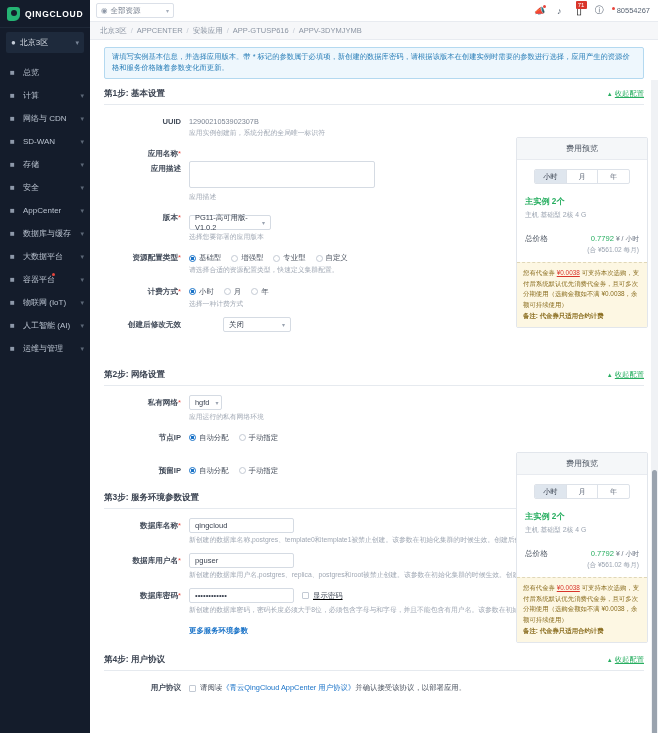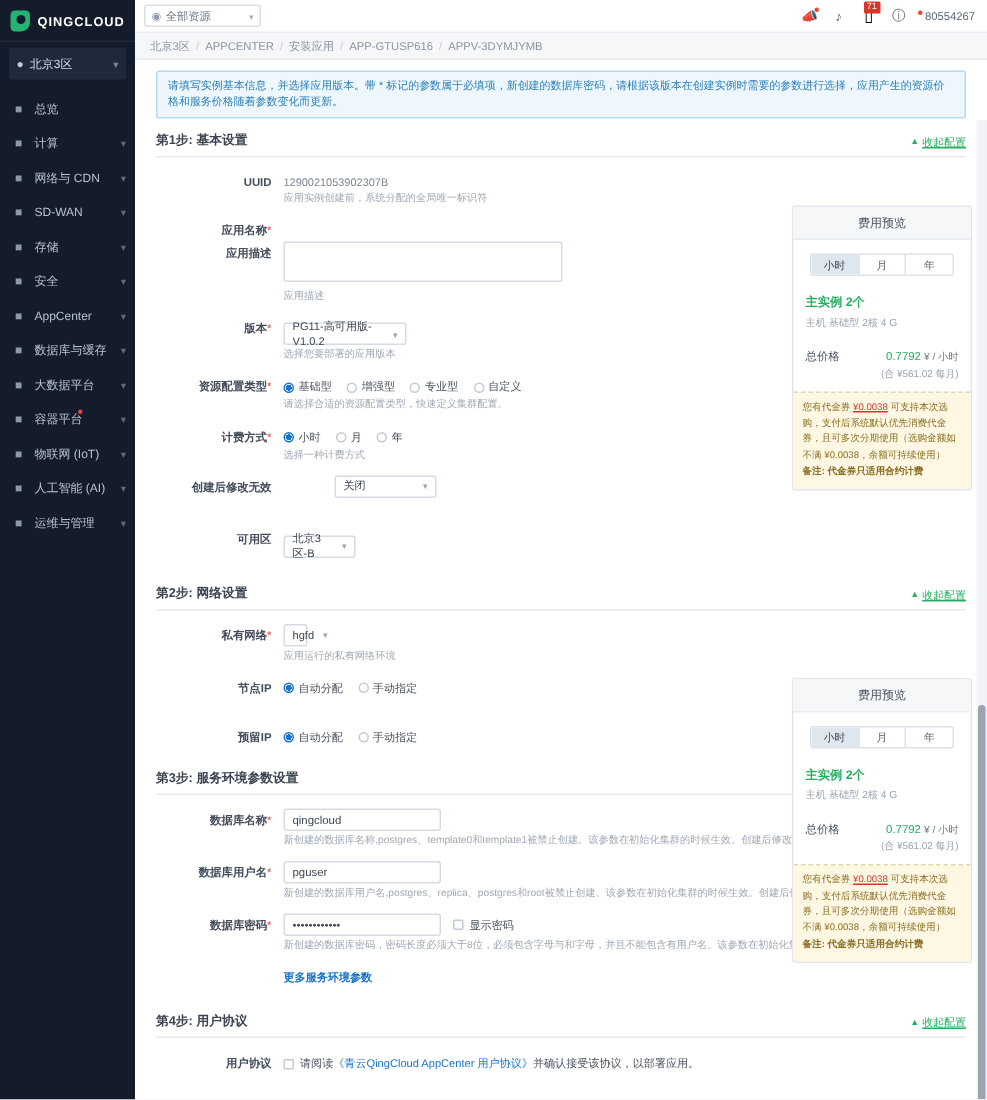--- a/index.html
+++ b/index.html
@@ -169,21 +169,21 @@
   .selbox {
     height: 15px; border: 1px solid #d5dbe3; border-radius: 2px;
     display: inline-flex; align-items: center; gap: 6px;
     padding: 0 5px; cursor: pointer; background: #fff;
   }
   .selbox .sv { color: #3c4452; font-size: 7.4px; }
   .selbox .sc { color: #9aa3b0; font-size: 6px; margin-left: auto; }
   .sel-ver { width: 82px; }
   .sel-bk { width: 68px; margin-left: 34px; }
   .sel-az { width: 48px; }
-  .sel-vpc { width: 16px; }
+  .sel-vpc { width: 33px; }
 
   .radios { display: flex; align-items: center; gap: 10px; padding-top: 3px; }
   .radio { display: flex; align-items: center; gap: 3px; cursor: pointer; }
   .rdo {
     width: 7px; height: 7px; border-radius: 50%;
     border: 1px solid #c3cad4; background: #fff; flex: 0 0 7px;
   }
   .rdo.on { border: 2px solid #1a73c8; background: #fff; position: relative; }
   .rdo.on::after {
     content: ""; position: absolute; inset: 0; margin: auto;
@@ -203,21 +203,21 @@
   .cblabel { color: #4a525f; font-size: 7.4px; }
   .morelink {
     color: #1a73c8; font-size: 7.4px; font-weight: bold;
     cursor: pointer; display: inline-block; margin-top: 5px;
   }
   .agree-text { color: #4a525f; font-size: 7.4px; }
   .agree-text a { color: #1a73c8; text-decoration: none; cursor: pointer; }
 
   
   .cost {
-    position: absolute; width: 120px;
+    position: absolute; width: 132px;
     border: 1px solid #e2e6ec; background: #fff; border-radius: 2px;
   }
   .cost-1 { right: 10px; top: 97px; }
   .cost-2 { right: 10px; top: 412px; }
   .cost-head {
     height: 22px; background: #f5f7f9; border-bottom: 1px solid #e8ebf0;
     display: flex; align-items: center; justify-content: center;
     color: #49525f; font-size: 8px;
   }
   .cost-body { padding: 9px 8px 7px 8px; }
@@ -468,29 +468,20 @@
             <div class="flabel">创建后修改无效</div>
             <div class="fctl">
               <div class="selbox sel-bk">
                 <span class="sv">关闭</span>
                 <span class="sc">▾</span>
               </div>
               <div class="fhint">&nbsp;</div>
             </div>
           </div>
 
-          <div class="frow">
-            <div class="flabel">可用区</div>
-            <div class="fctl">
-              <div class="selbox sel-az">
-                <span class="sv">北京3区-B</span>
-                <span class="sc">▾</span>
-              </div>
-            </div>
-          </div>
         </div>
 
         <div class="sec-head" style="margin-top:12px;">
           <div class="sec-title">第2步: 网络设置</div>
           <div class="collapse">
             <span class="caret">▲</span>
             <span class="lbl">收起配置</span>
           </div>
         </div>
         <div class="sec-body">
@@ -557,21 +548,21 @@
             <div class="fctl">
               <input class="tbox w-db" value="pguser" style="">
               <div class="fhint">新创建的数据库用户名,postgres、replica、postgres和root被禁止创建。该参数在初始化集群的时候生效。创建后修改无效。</div>
             </div>
           </div>
           <div class="frow">
             <div class="flabel"><span>数据库密码</span><span class="req">*</span></div>
             <div class="fctl">
               <div style="display:flex;align-items:center;gap:8px;">
                 <input class="tbox w-db" value="••••••••••••" style="">
-                <div class="cbrow" style="padding-top:0;">
+                <div class="cbrow" style="padding-top:0;text-decoration:underline;">
                   <div class="cbox"></div>
                   <div class="cblabel">显示密码</div>
                 </div>
               </div>
               <div class="fhint">新创建的数据库密码，密码长度必须大于8位，必须包含字母与和字母，并且不能包含有用户名。该参数在初始化集群的时候生效。创建后修改无效。</div>
               <div class="morelink">更多服务环境参数</div>
             </div>
           </div>
         </div>
 

